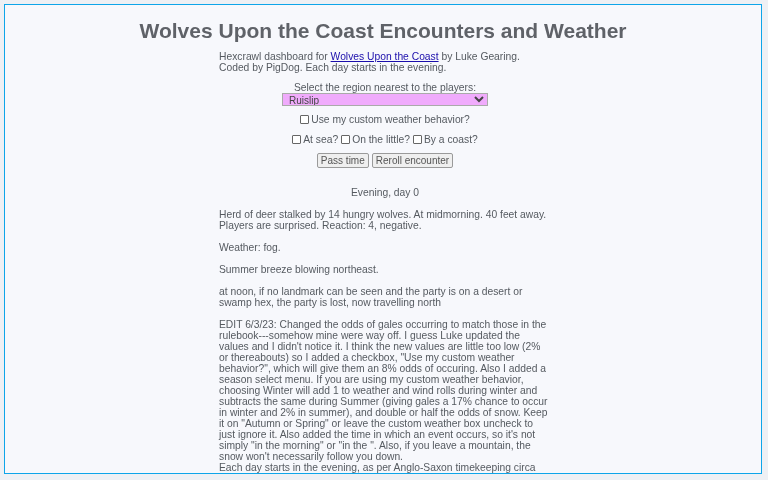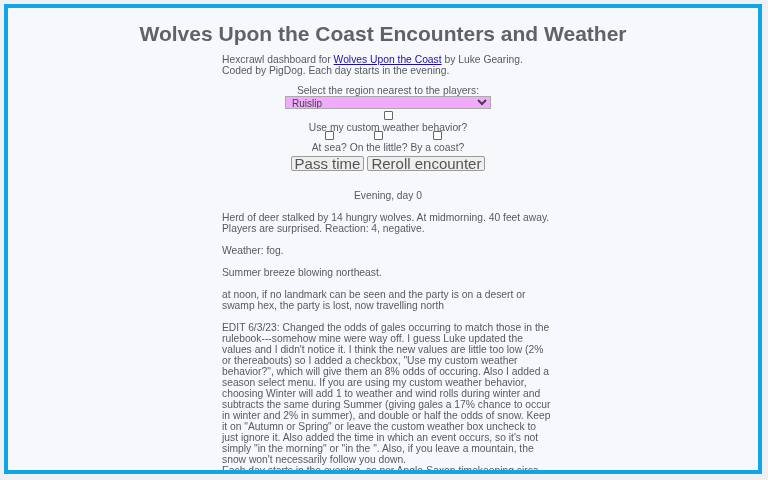--- a/index.html
+++ b/index.html
@@ -5,21 +5,21 @@
   html, body { margin: 0; padding: 0; }
   body {
     width: 768px; height: 480px; overflow: hidden;
     background: #eef0f4;
     font-family: "Liberation Sans", sans-serif;
     color: #555a60;
   }
   .frame {
     position: absolute; left: 4px; top: 4px; width: 758px; height: 470px;
     background: #f7f8fc;
-    border: 4px solid #0ea5e9;
+    border: 1px solid #0ea5e9;
     box-sizing: border-box;
     overflow: hidden;
   }
   h1 {
     margin: 0; position: absolute; top: 14px; left: 0; width: 100%;
     text-align: center; font-size: 21px; font-weight: bold; color: #5f6268;
   }
   .col {
     position: absolute; left: 214px; top: 46px; width: 332px;
     font-size: 10.3px; line-height: 11px;
@@ -27,25 +27,25 @@
   .intro { margin: 0 0 9px 0; }
   .intro a { color: #1a0dab; text-decoration: underline; }
   .center { text-align: center; }
   .label { margin: 0; text-align: center; }
   select {
     width: 206px; height: 13px; font-size: 10px; padding: 0 2px;
     font-family: "Liberation Sans", sans-serif; color: #444;
     border: 1px solid #aaa; background: #f0abfc; border-radius: 0;
   }
   .row { margin-top: 6px; height: 14px; display: flex; justify-content: center; align-items: center; gap: 3px; }
-  .cb { display: inline-flex; align-items: center; gap: 2px; flex-direction: column; }
+  .cb { display: inline-flex; align-items: center; gap: 2px; }
   .box { width: 7px; height: 7px; border: 1px solid #666; border-radius: 1px; background: #fff; display: inline-block; }
   .btns { margin-top: 7px; display: flex; justify-content: center; gap: 3px; }
   .btn {
-    font-family: "Liberation Sans", sans-serif; font-size: 15px; color: #555;
+    font-family: "Liberation Sans", sans-serif; font-size: 10px; color: #555;
     background: #efefef; border: 1px solid #9a9a9a; border-radius: 2px; padding: 1px 3px; height: 15px; line-height: 11px;
   }
   .status { margin-top: 19px; text-align: center; }
   .p { margin: 11px 0 0 0; }
 </style>
 </head>
 <body>
 
 <div class="frame">
   <h1>Wolves Upon the Coast Encounters and Weather</h1>

